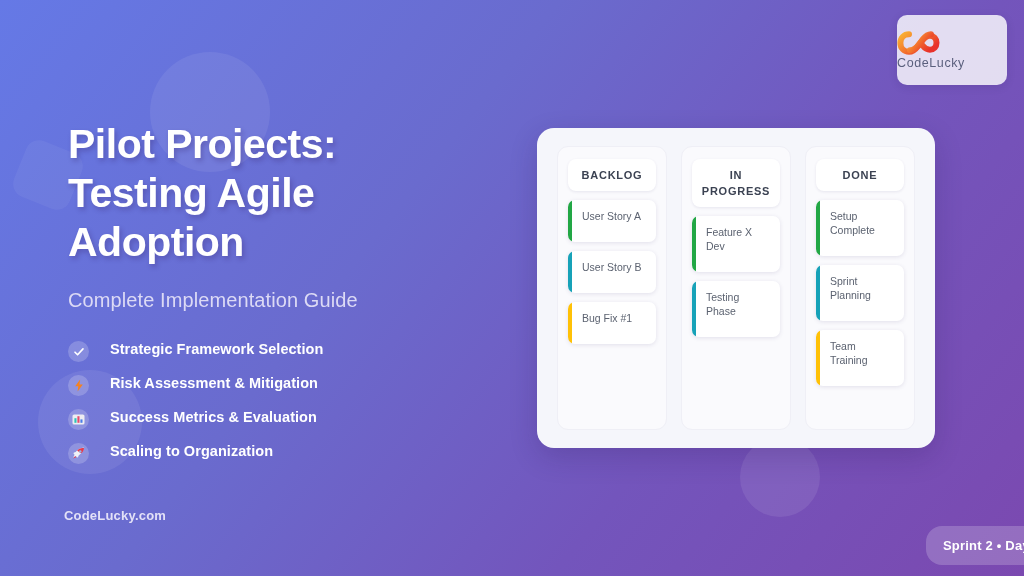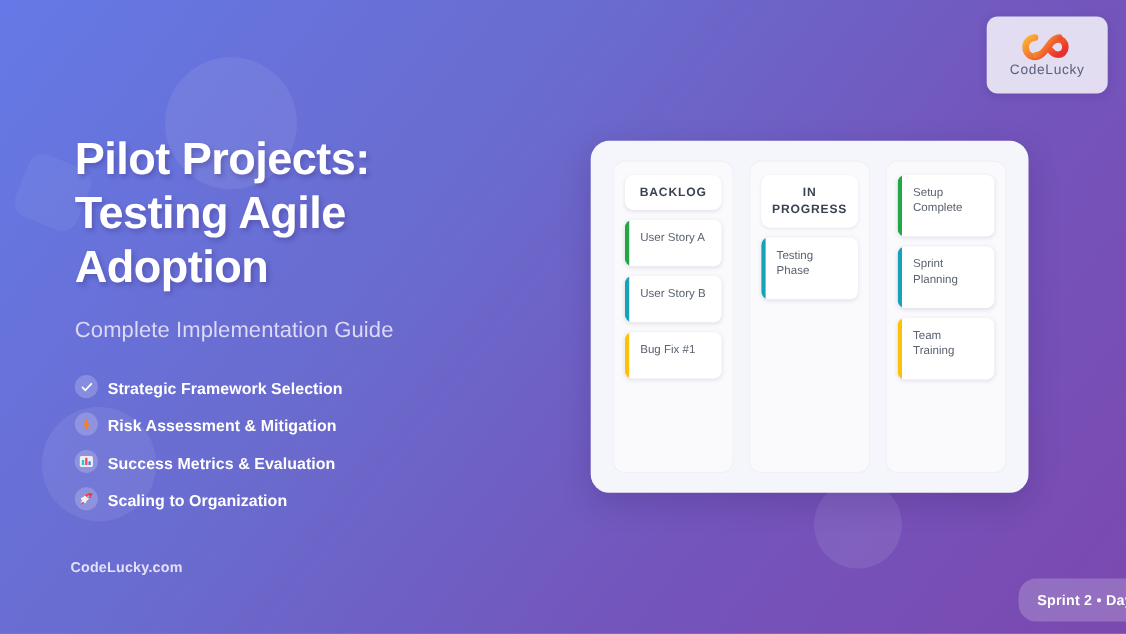--- a/index.html
+++ b/index.html
@@ -19,40 +19,40 @@
   .deco.d1 { left:150px; top:52px;  width:120px; height:120px; }
   .deco.d2 { left:38px;  top:370px; width:104px; height:104px; }
   .deco.d3 { left:740px; top:437px; width:80px;  height:80px; background:rgba(255,255,255,0.085); }
   .deco.d4 { left:18px;  top:145px; width:60px;  height:60px; background:rgba(255,255,255,0.05); border-radius:14px; transform:rotate(22deg); }
 
   
   #logo-badge {
     position:absolute; left:897px; top:15px; width:110px; height:70px;
     background:rgba(255,255,255,0.80);
     border-radius:10px;
-    display:flex; flex-direction:column; align-items:center; justify-content:center;
+    display:flex; flex-direction:column; justify-content:center;
     gap:1px;
     box-shadow:0 2px 8px rgba(40,20,80,0.13);
   }
   #logo-badge svg { display:block; }
   #logo-text { font-size:12.5px; color:#5a5f7d; letter-spacing:.6px; font-weight:400; }
 
   
   #left { position:absolute; left:68px; top:120px; width:420px; }
   #page-title {
     font-size:41px; line-height:49px; font-weight:bold; color:#ffffff;
     letter-spacing:-0.5px;
     text-shadow:2px 3px 5px rgba(45,25,95,0.28);
     white-space:pre-line;
   }
   #subtitle {
     margin-top:22px; font-size:20px; color:#DCDAF5; font-weight:400; letter-spacing:.1px;
   }
   #feature-list { margin-top:29px; display:flex; flex-direction:column; gap:13px; }
-  .feature-item { display:flex; align-items:flex-end; gap:9px; }
+  .feature-item { display:flex; align-items:flex-start; gap:21px; }
   .feature-icon {
     width:21px; height:21px; border-radius:50%;
     background:rgba(255,255,255,0.20);
     display:flex; align-items:center; justify-content:center;
     flex:0 0 21px;
     font-size:12px; line-height:1;
   }
   .feature-icon svg { display:block; }
   .feature-label { font-size:14.5px; font-weight:bold; color:#ffffff; letter-spacing:.05px; }
 
@@ -194,26 +194,30 @@
       <div class="kanban-card" style="--accent:#17A2B8">
         <span class="card-label">User Story B</span>
       </div>
       <div class="kanban-card" style="--accent:#FFC107">
         <span class="card-label">Bug Fix #1</span>
       </div>
     </div>
 
     <div class="kanban-column">
       <div class="column-header">IN PROGRESS</div>
+      <div class="kanban-card" style="--accent:#22A745">
+        <span class="card-label">Feature X Dev</span>
+      </div>
       <div class="kanban-card" style="--accent:#17A2B8">
         <span class="card-label">Testing Phase</span>
       </div>
     </div>
 
     <div class="kanban-column">
+      <div class="column-header">DONE</div>
       <div class="kanban-card" style="--accent:#22A745">
         <span class="card-label">Setup Complete</span>
       </div>
       <div class="kanban-card" style="--accent:#17A2B8">
         <span class="card-label">Sprint Planning</span>
       </div>
       <div class="kanban-card" style="--accent:#FFC107">
         <span class="card-label">Team Training</span>
       </div>
     </div>

